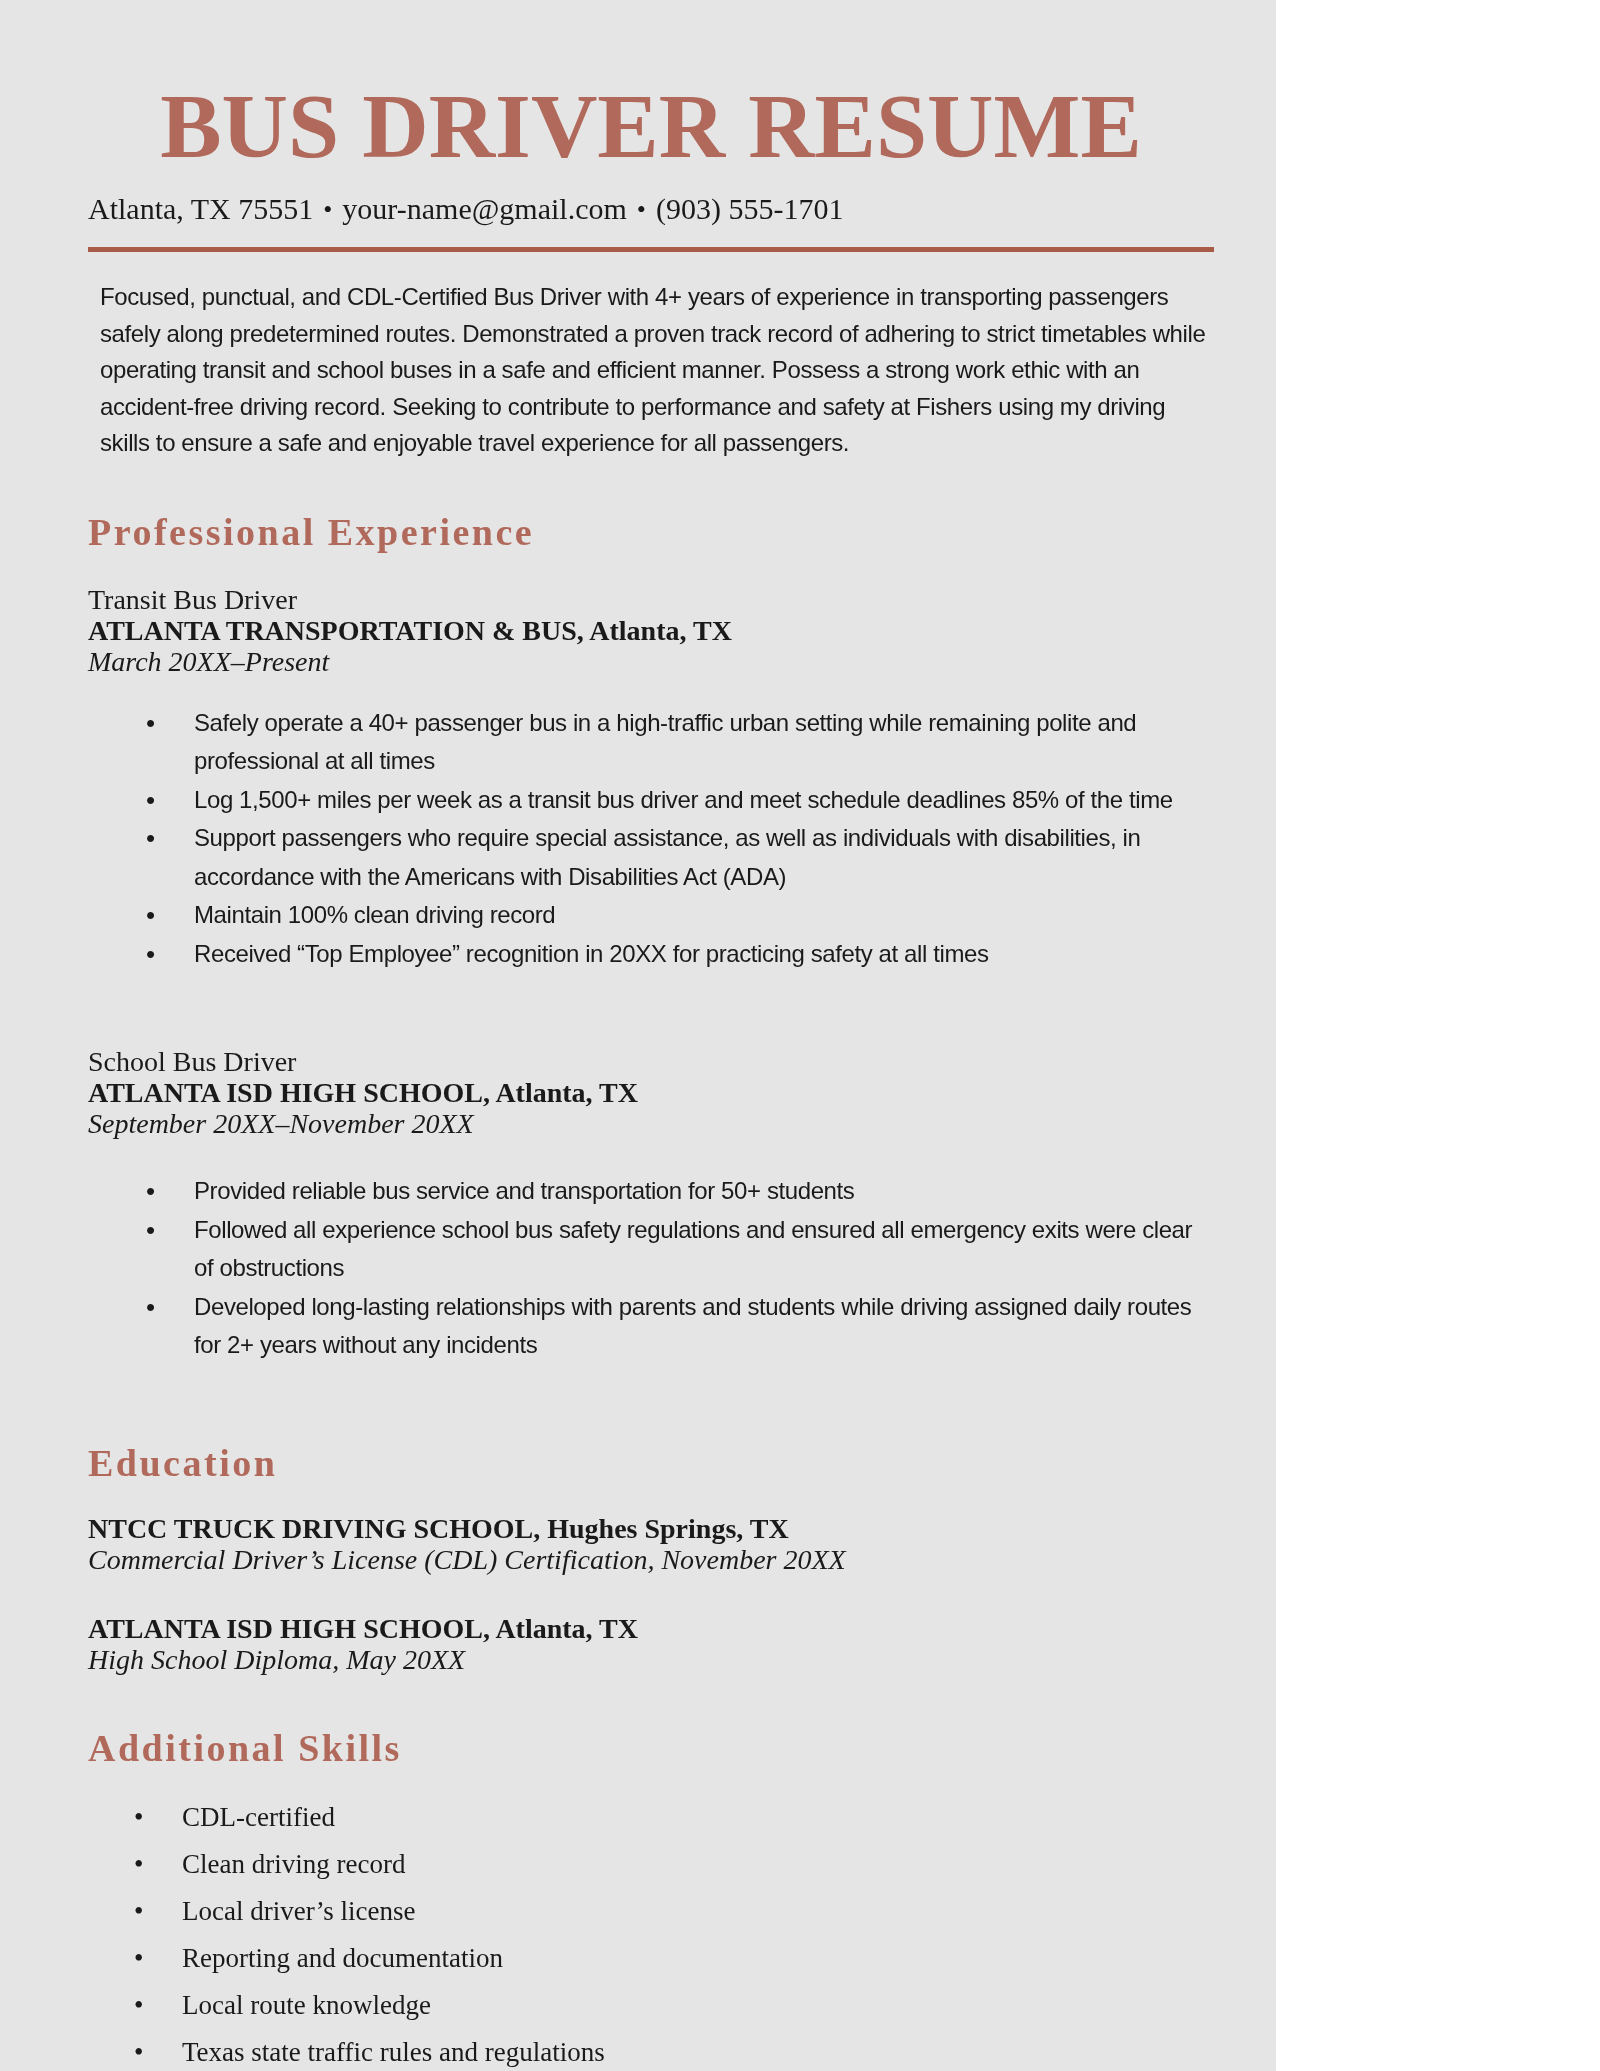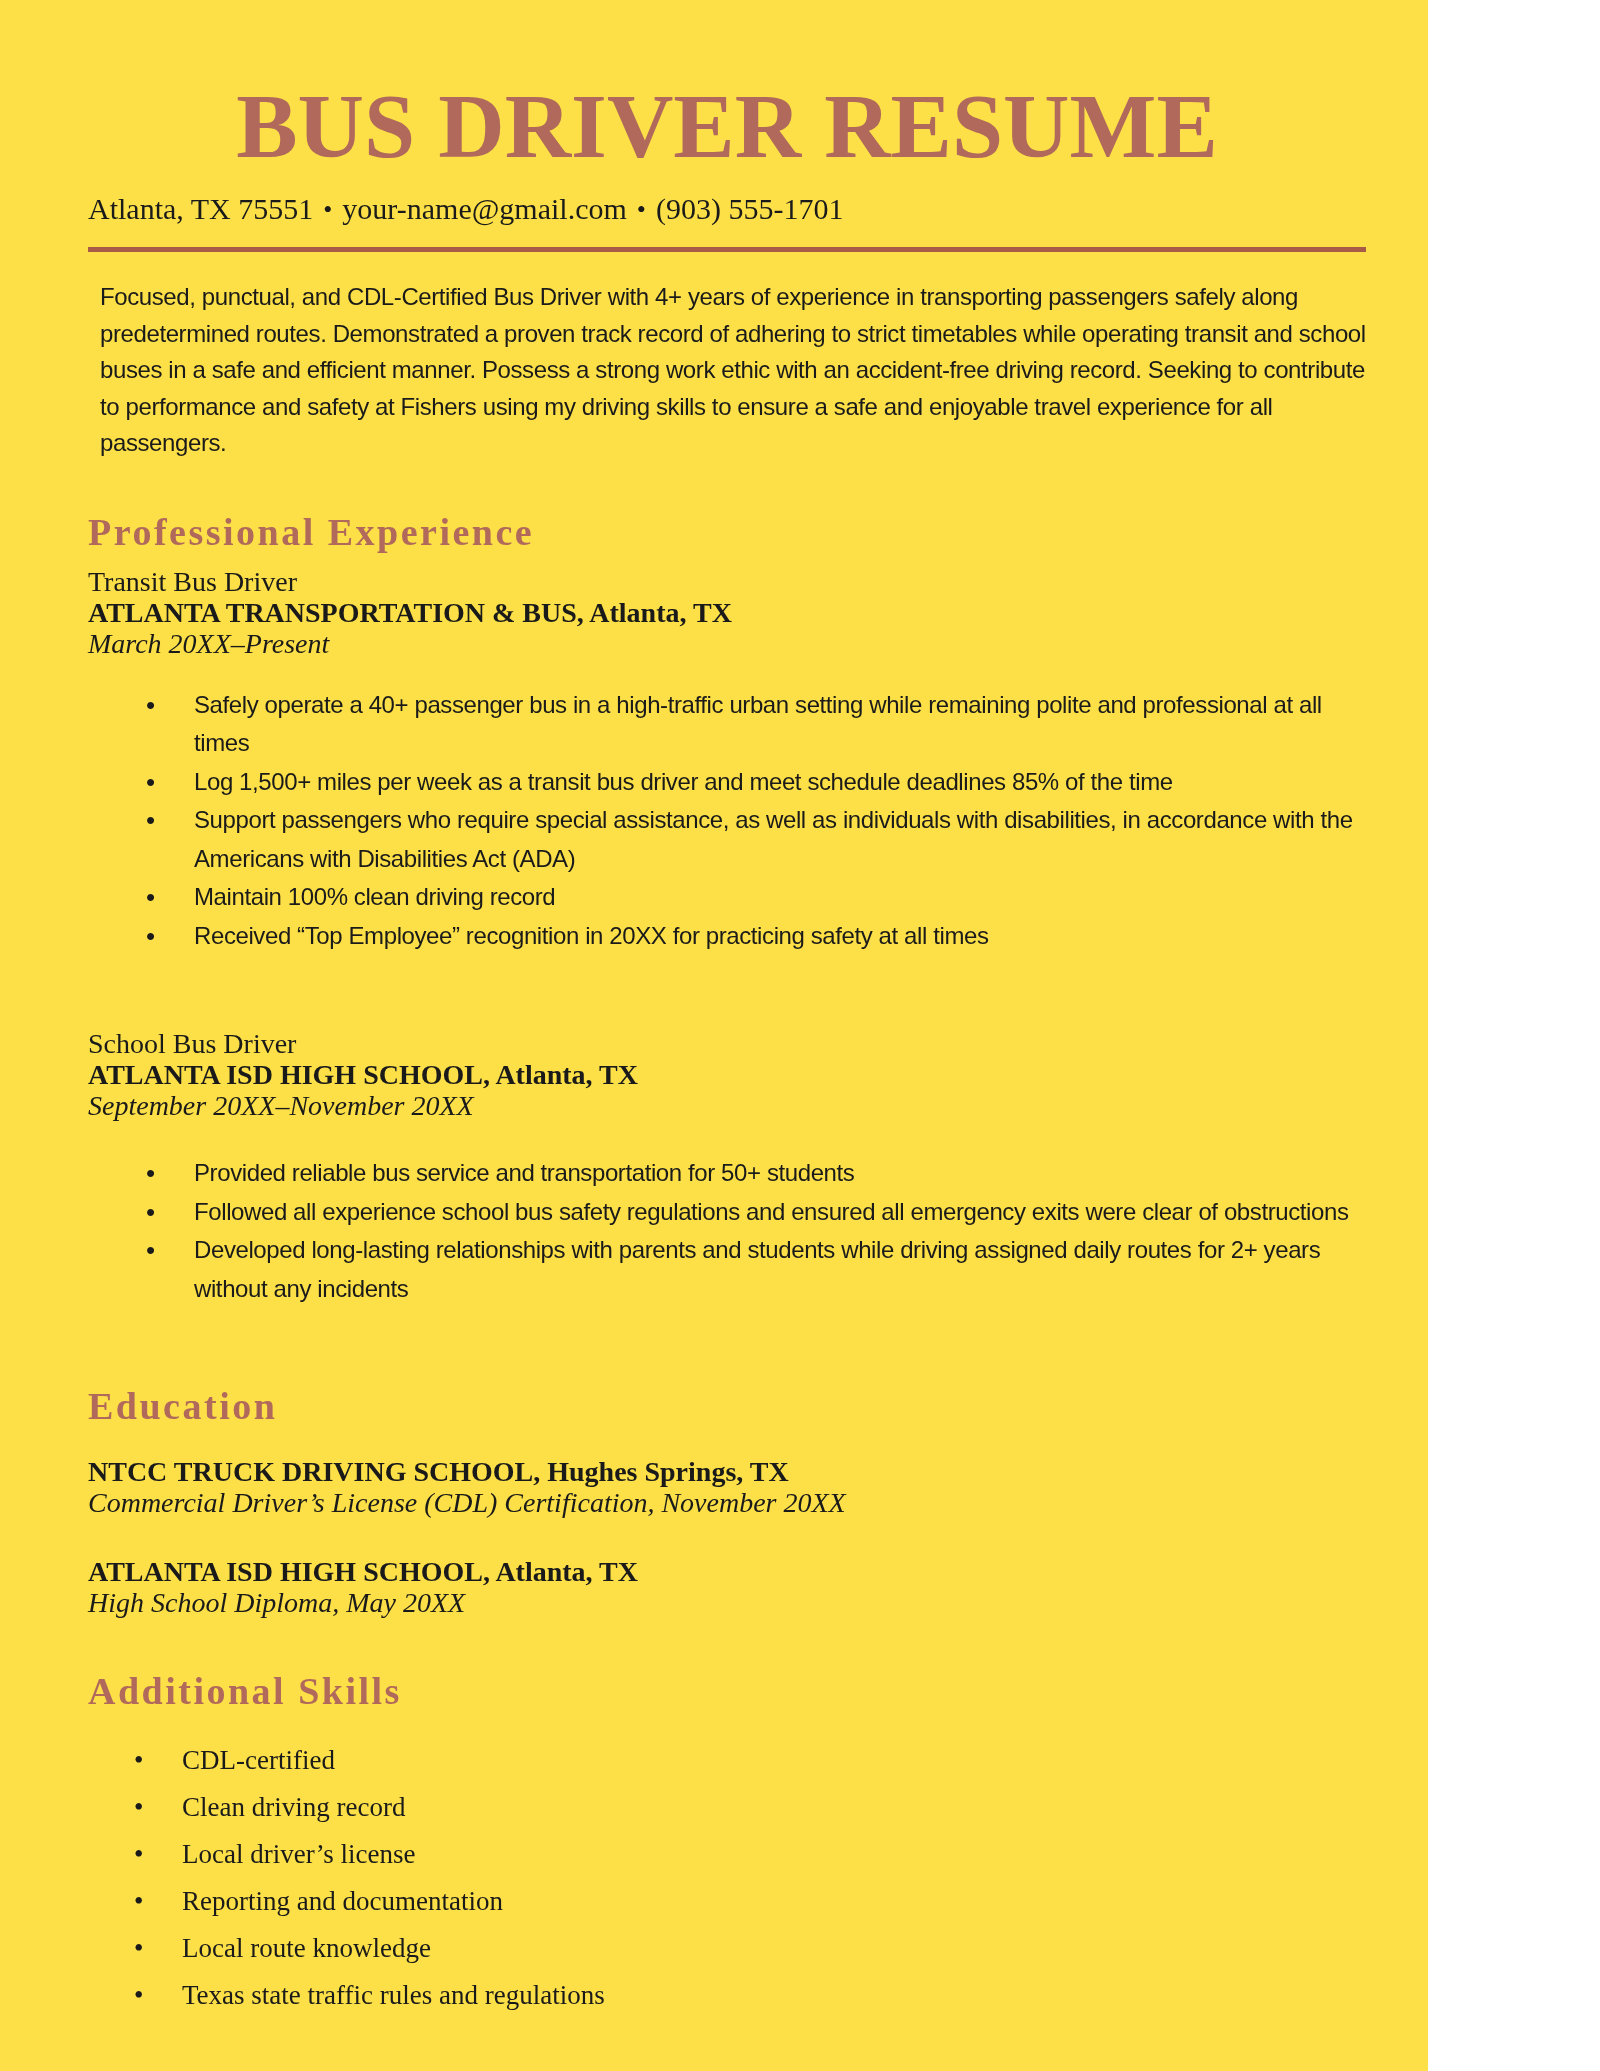--- a/index.html
+++ b/index.html
@@ -1,23 +1,23 @@
 <!DOCTYPE html>
 <html><head>
 <meta charset="utf-8">
 <style>
   * { margin: 0; padding: 0; box-sizing: border-box; }
   html, body { background: #ffffff; }
   body { width: 1600px; }
 
   .page {
     position: relative;
-    width: 1428px;
+    width: 1276px;
     height: 2071px;
-    background: #fde047;
+    background: #e5e5e5;
     padding: 0 62px 0 88px;
     overflow: hidden;
     color: #1a1a1a;
     font-family: "Liberation Serif", serif;
   }
 
   
   .title {
     margin-top: 80px;
     font-family: "Liberation Serif", serif;
@@ -66,21 +66,21 @@
     font-size: 38px;
     line-height: 44px;
     letter-spacing: 2.5px;
     color: #b0695a;
   }
   .h-exp    { margin-top: 48px; }
   .h-edu    { margin-top: 76px; }
   .h-skills { margin-top: 51px; }
 
   .job-header { font-size: 28px; line-height: 31px; }
-  .jh-1 { margin-top: 12px; }
+  .jh-1 { margin-top: 30px; }
   .jh-2 { margin-top: 73px; }
   .job-title   { font-weight: 400; }
   .job-company { font-weight: 700; }
   .job-dates   { font-style: italic; }
 
   ul { list-style: none; }
   ul.bullets {
     font-size: 24px;
     line-height: 38.5px;
   }

